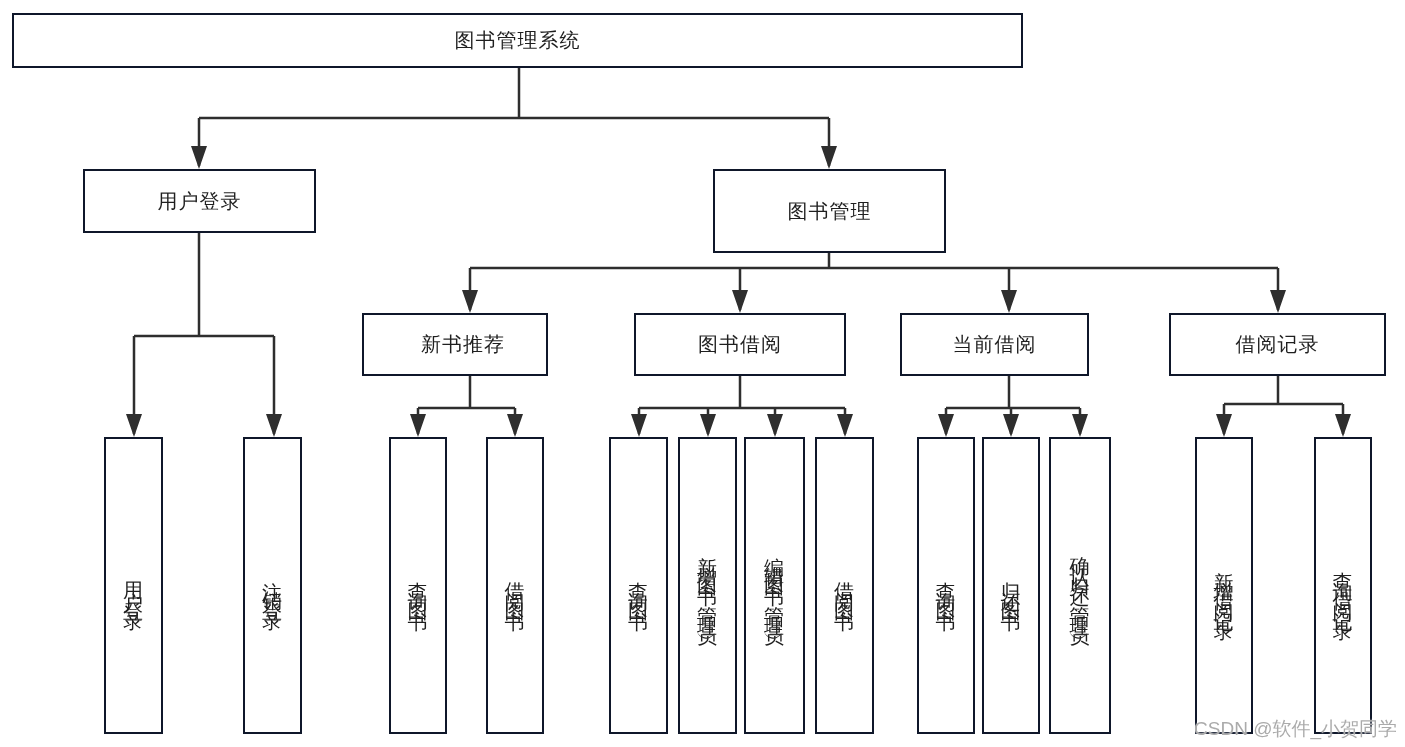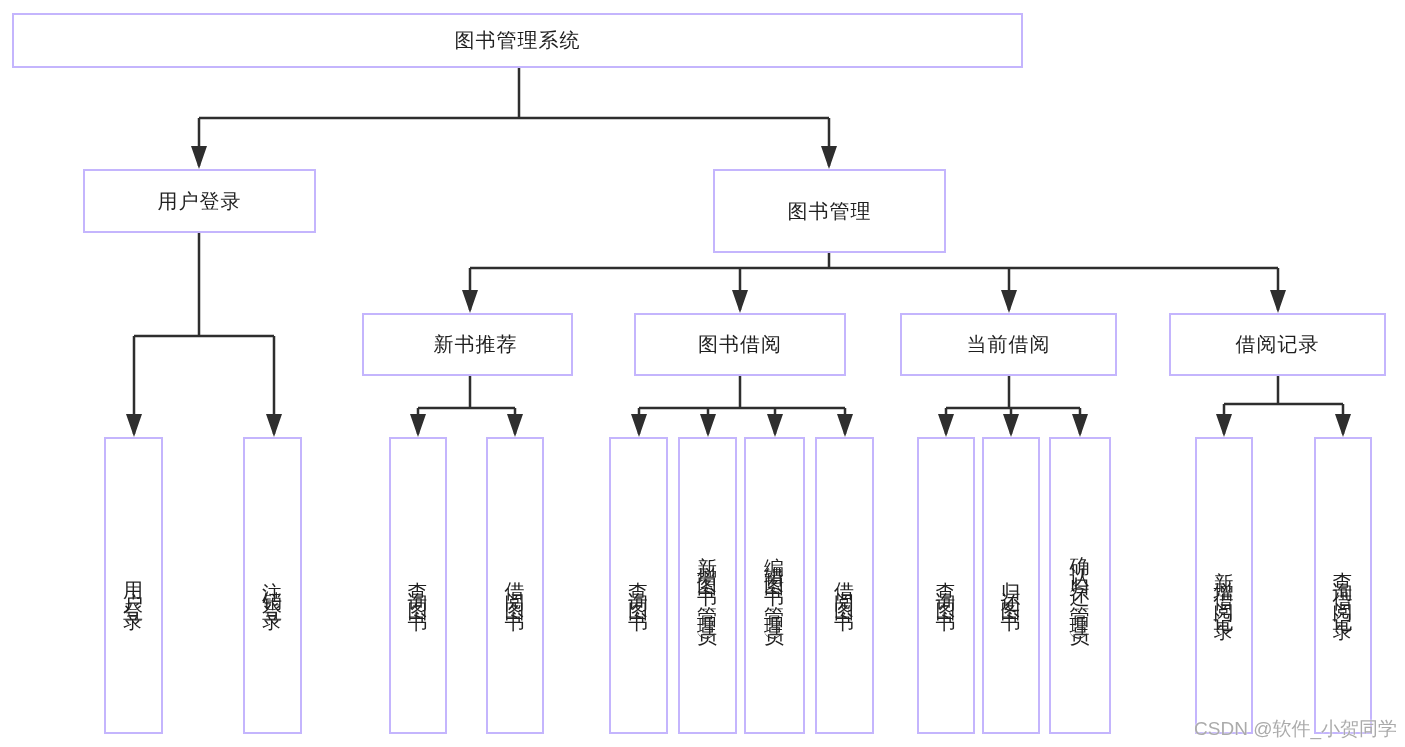--- a/index.html
+++ b/index.html
@@ -21,21 +21,21 @@
     position: absolute;
     left: 0; top: 0;
     width: 1405px;
     height: 747px;
     z-index: 1;
   }
   .node {
     position: absolute;
     box-sizing: border-box;
     background: #ffffff;
-    border: 2px solid #c4b5fd;
+    border: 2px solid #0f172a;
     display: flex;
     align-items: center;
     justify-content: center;
     color: #1f1f1f;
     z-index: 2;
   }
   .hlabel {
     font-size: 20px;
     letter-spacing: 1px;
     white-space: nowrap;
@@ -88,27 +88,27 @@
     <span class="hlabel">图书管理系统</span>
   </div>
 
   <div class="node" style="left:83px; top:169px; width:233px; height:64px;">
     <span class="hlabel">用户登录</span>
   </div>
   <div class="node" style="left:713px; top:169px; width:233px; height:84px;">
     <span class="hlabel">图书管理</span>
   </div>
 
-  <div class="node" style="left:362px; top:313px; width:211px; height:63px;padding-left:16px;">
+  <div class="node" style="left:362px; top:313px; width:186px; height:63px;padding-left:16px;">
     <span class="hlabel">新书推荐</span>
   </div>
   <div class="node" style="left:634px; top:313px; width:212px; height:63px;text-align:right;">
     <span class="hlabel">图书借阅</span>
   </div>
-  <div class="node" style="left:900px; top:313px; width:217px; height:63px;">
+  <div class="node" style="left:900px; top:313px; width:189px; height:63px;">
     <span class="hlabel">当前借阅</span>
   </div>
   <div class="node" style="left:1169px; top:313px; width:217px; height:63px;align-items:center;">
     <span class="hlabel">借阅记录</span>
   </div>
 
   <div class="node" style="left:104px; top:437px; width:59px; height:297px;">
     <span class="vlabel">用户登录</span>
   </div>
   <div class="node" style="left:243px; top:437px; width:59px; height:297px;">

